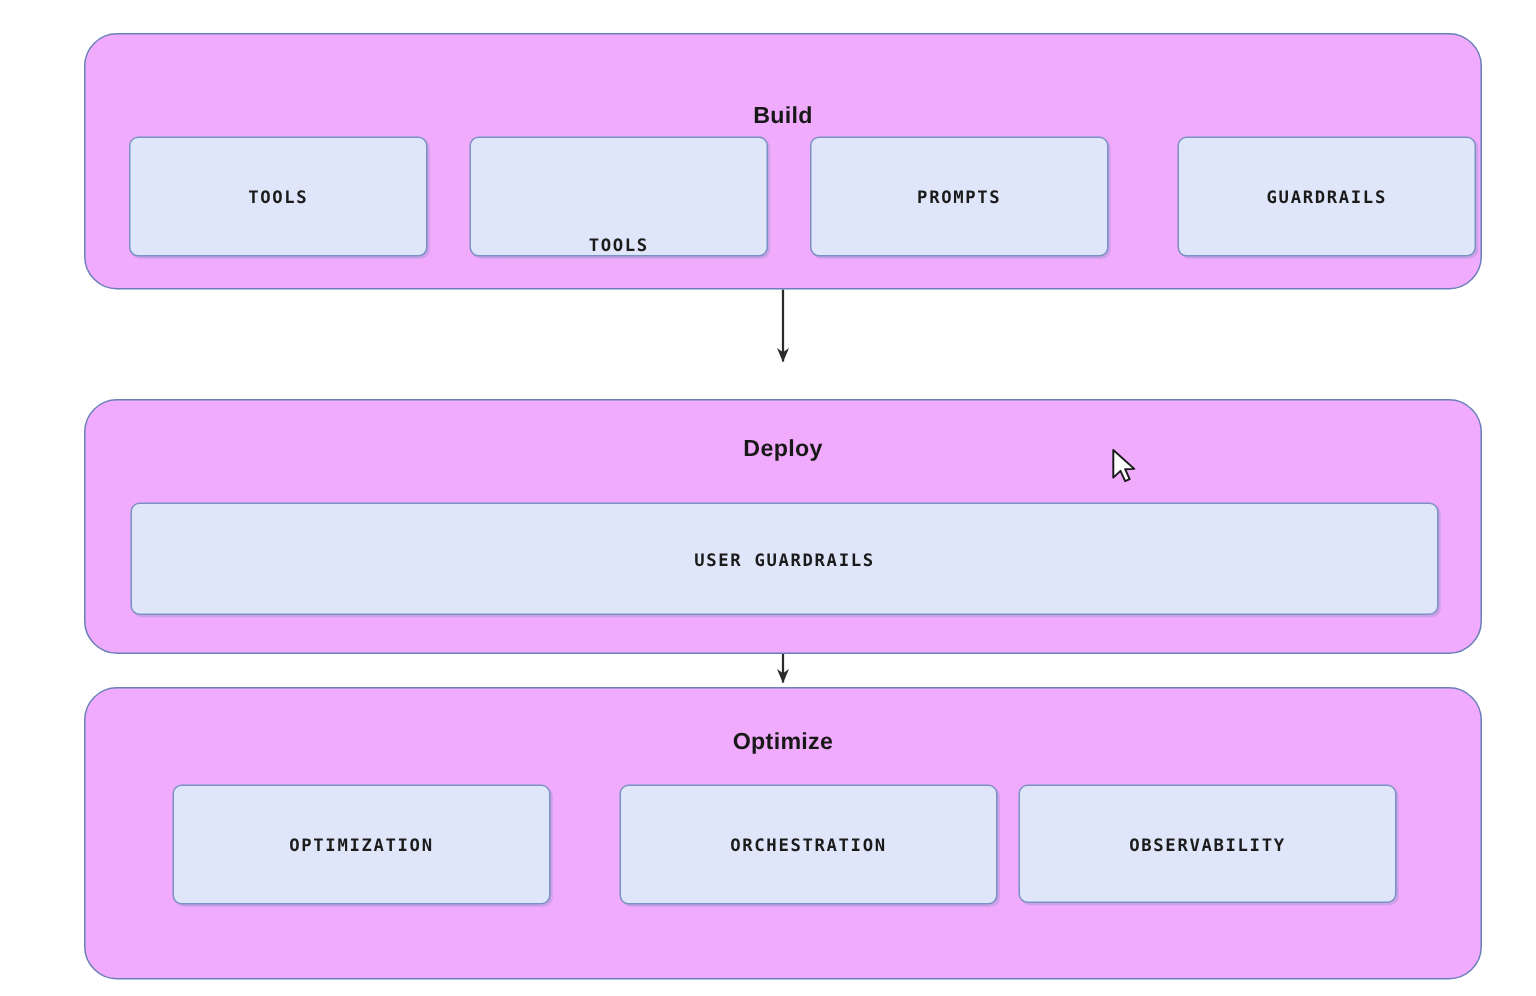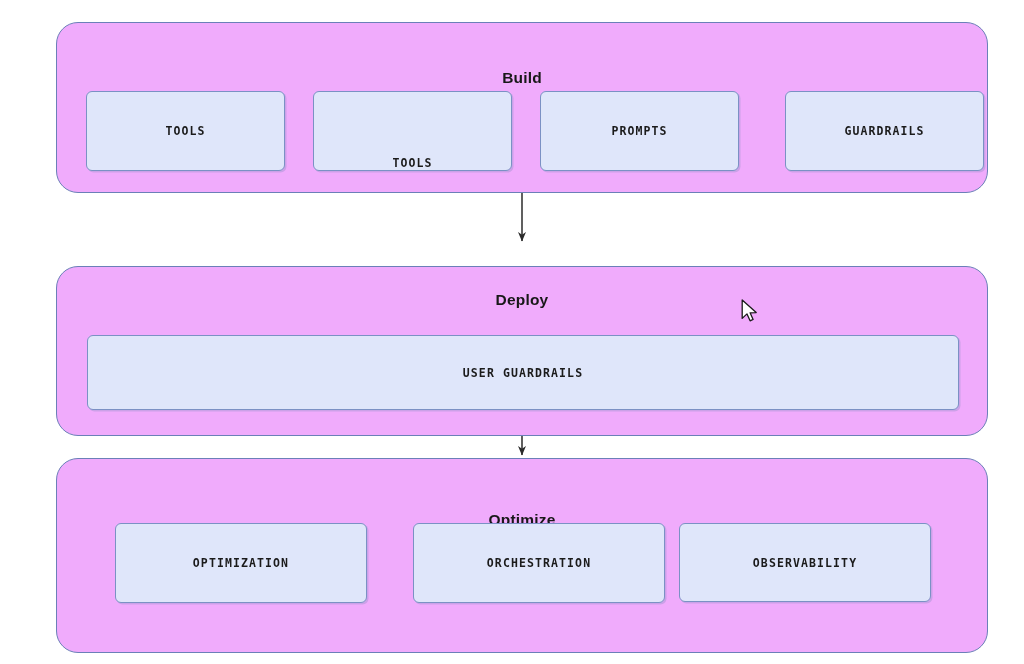--- a/index.html
+++ b/index.html
@@ -139,21 +139,21 @@
 
   <div class="stage" style="left:56px; top:266px; width:932px; height:170px;">
     <div class="stage-title" style="top:24px;">Deploy</div>
 
     <div class="node" style="left:30px; top:68px; width:872px; height:75px;">
       <span class="node-label">USER GUARDRAILS</span>
     </div>
   </div>
 
   <div class="stage" style="left:56px; top:458px; width:932px; height:195px;">
-    <div class="stage-title" style="top:27px;margin-top:25px;">Optimize</div>
+    <div class="stage-title" style="top:27px;">Optimize</div>
 
     <div class="node" style="left:58px; top:64px; width:252px; height:80px;text-align:right;">
       <span class="node-label">OPTIMIZATION</span>
     </div>
 
     <div class="node" style="left:356px; top:64px; width:252px; height:80px;">
       <span class="node-label">ORCHESTRATION</span>
     </div>
 
     <div class="node" style="left:622px; top:64px; width:252px; height:79px;">

